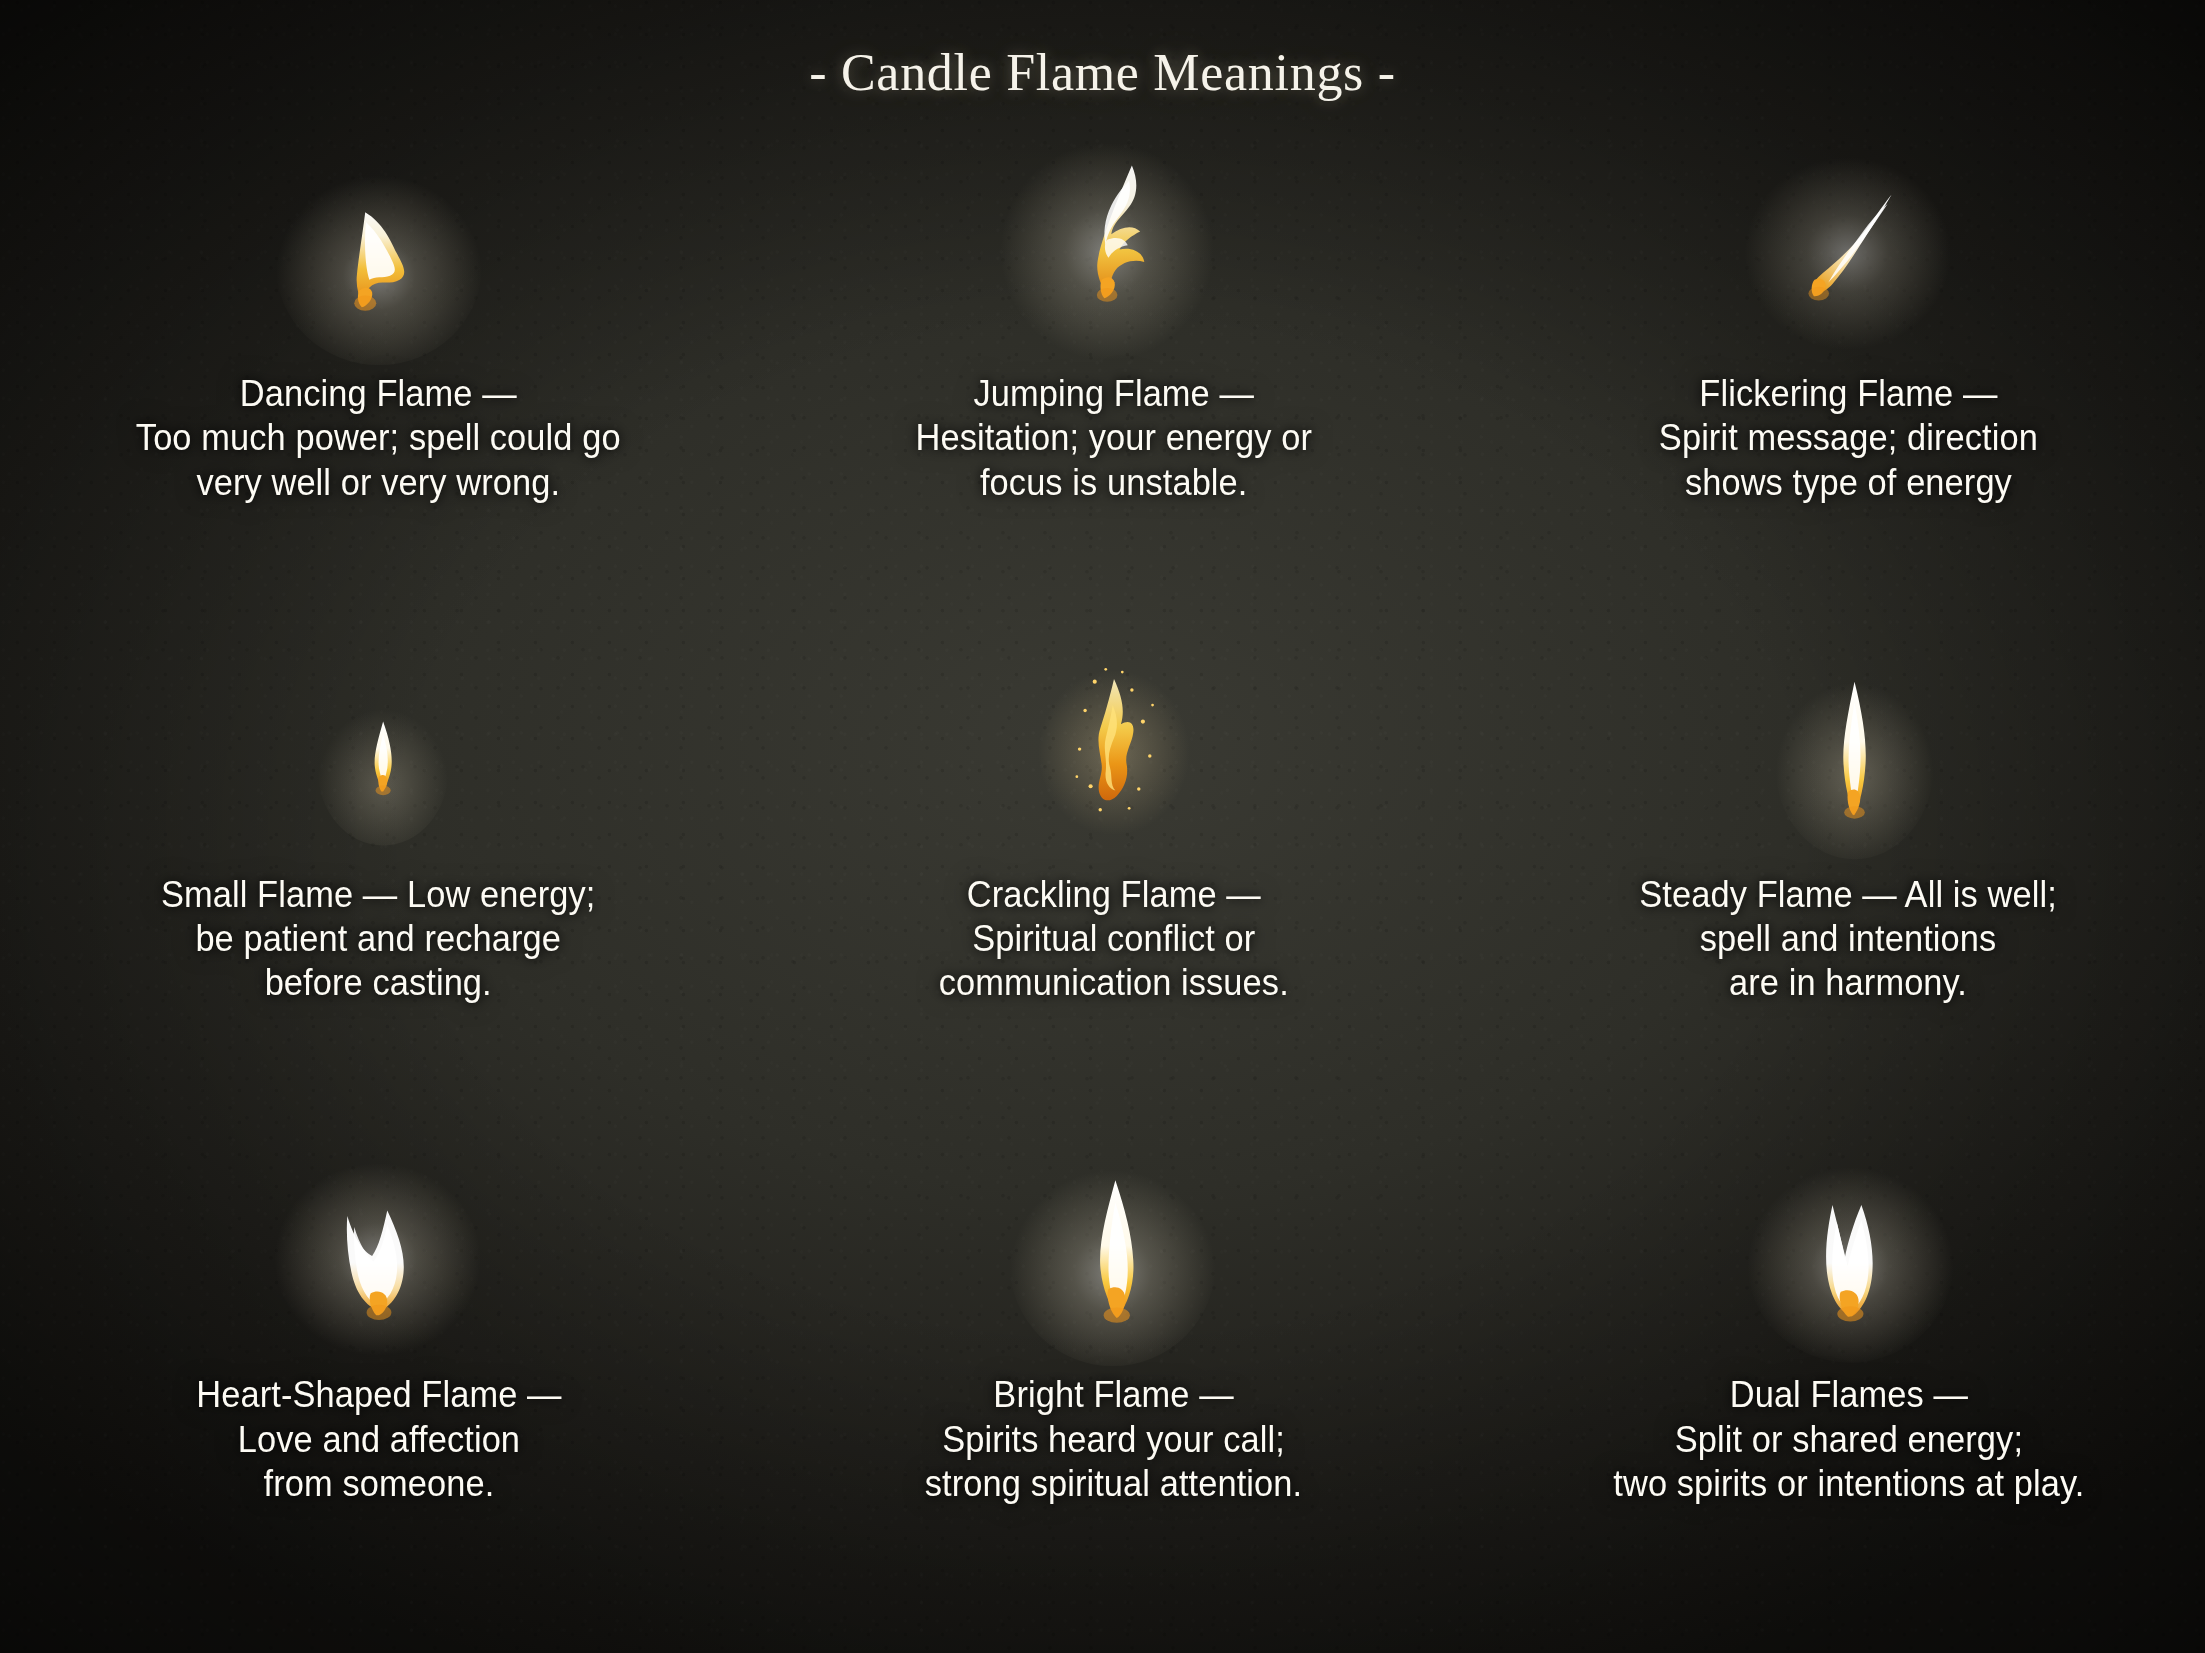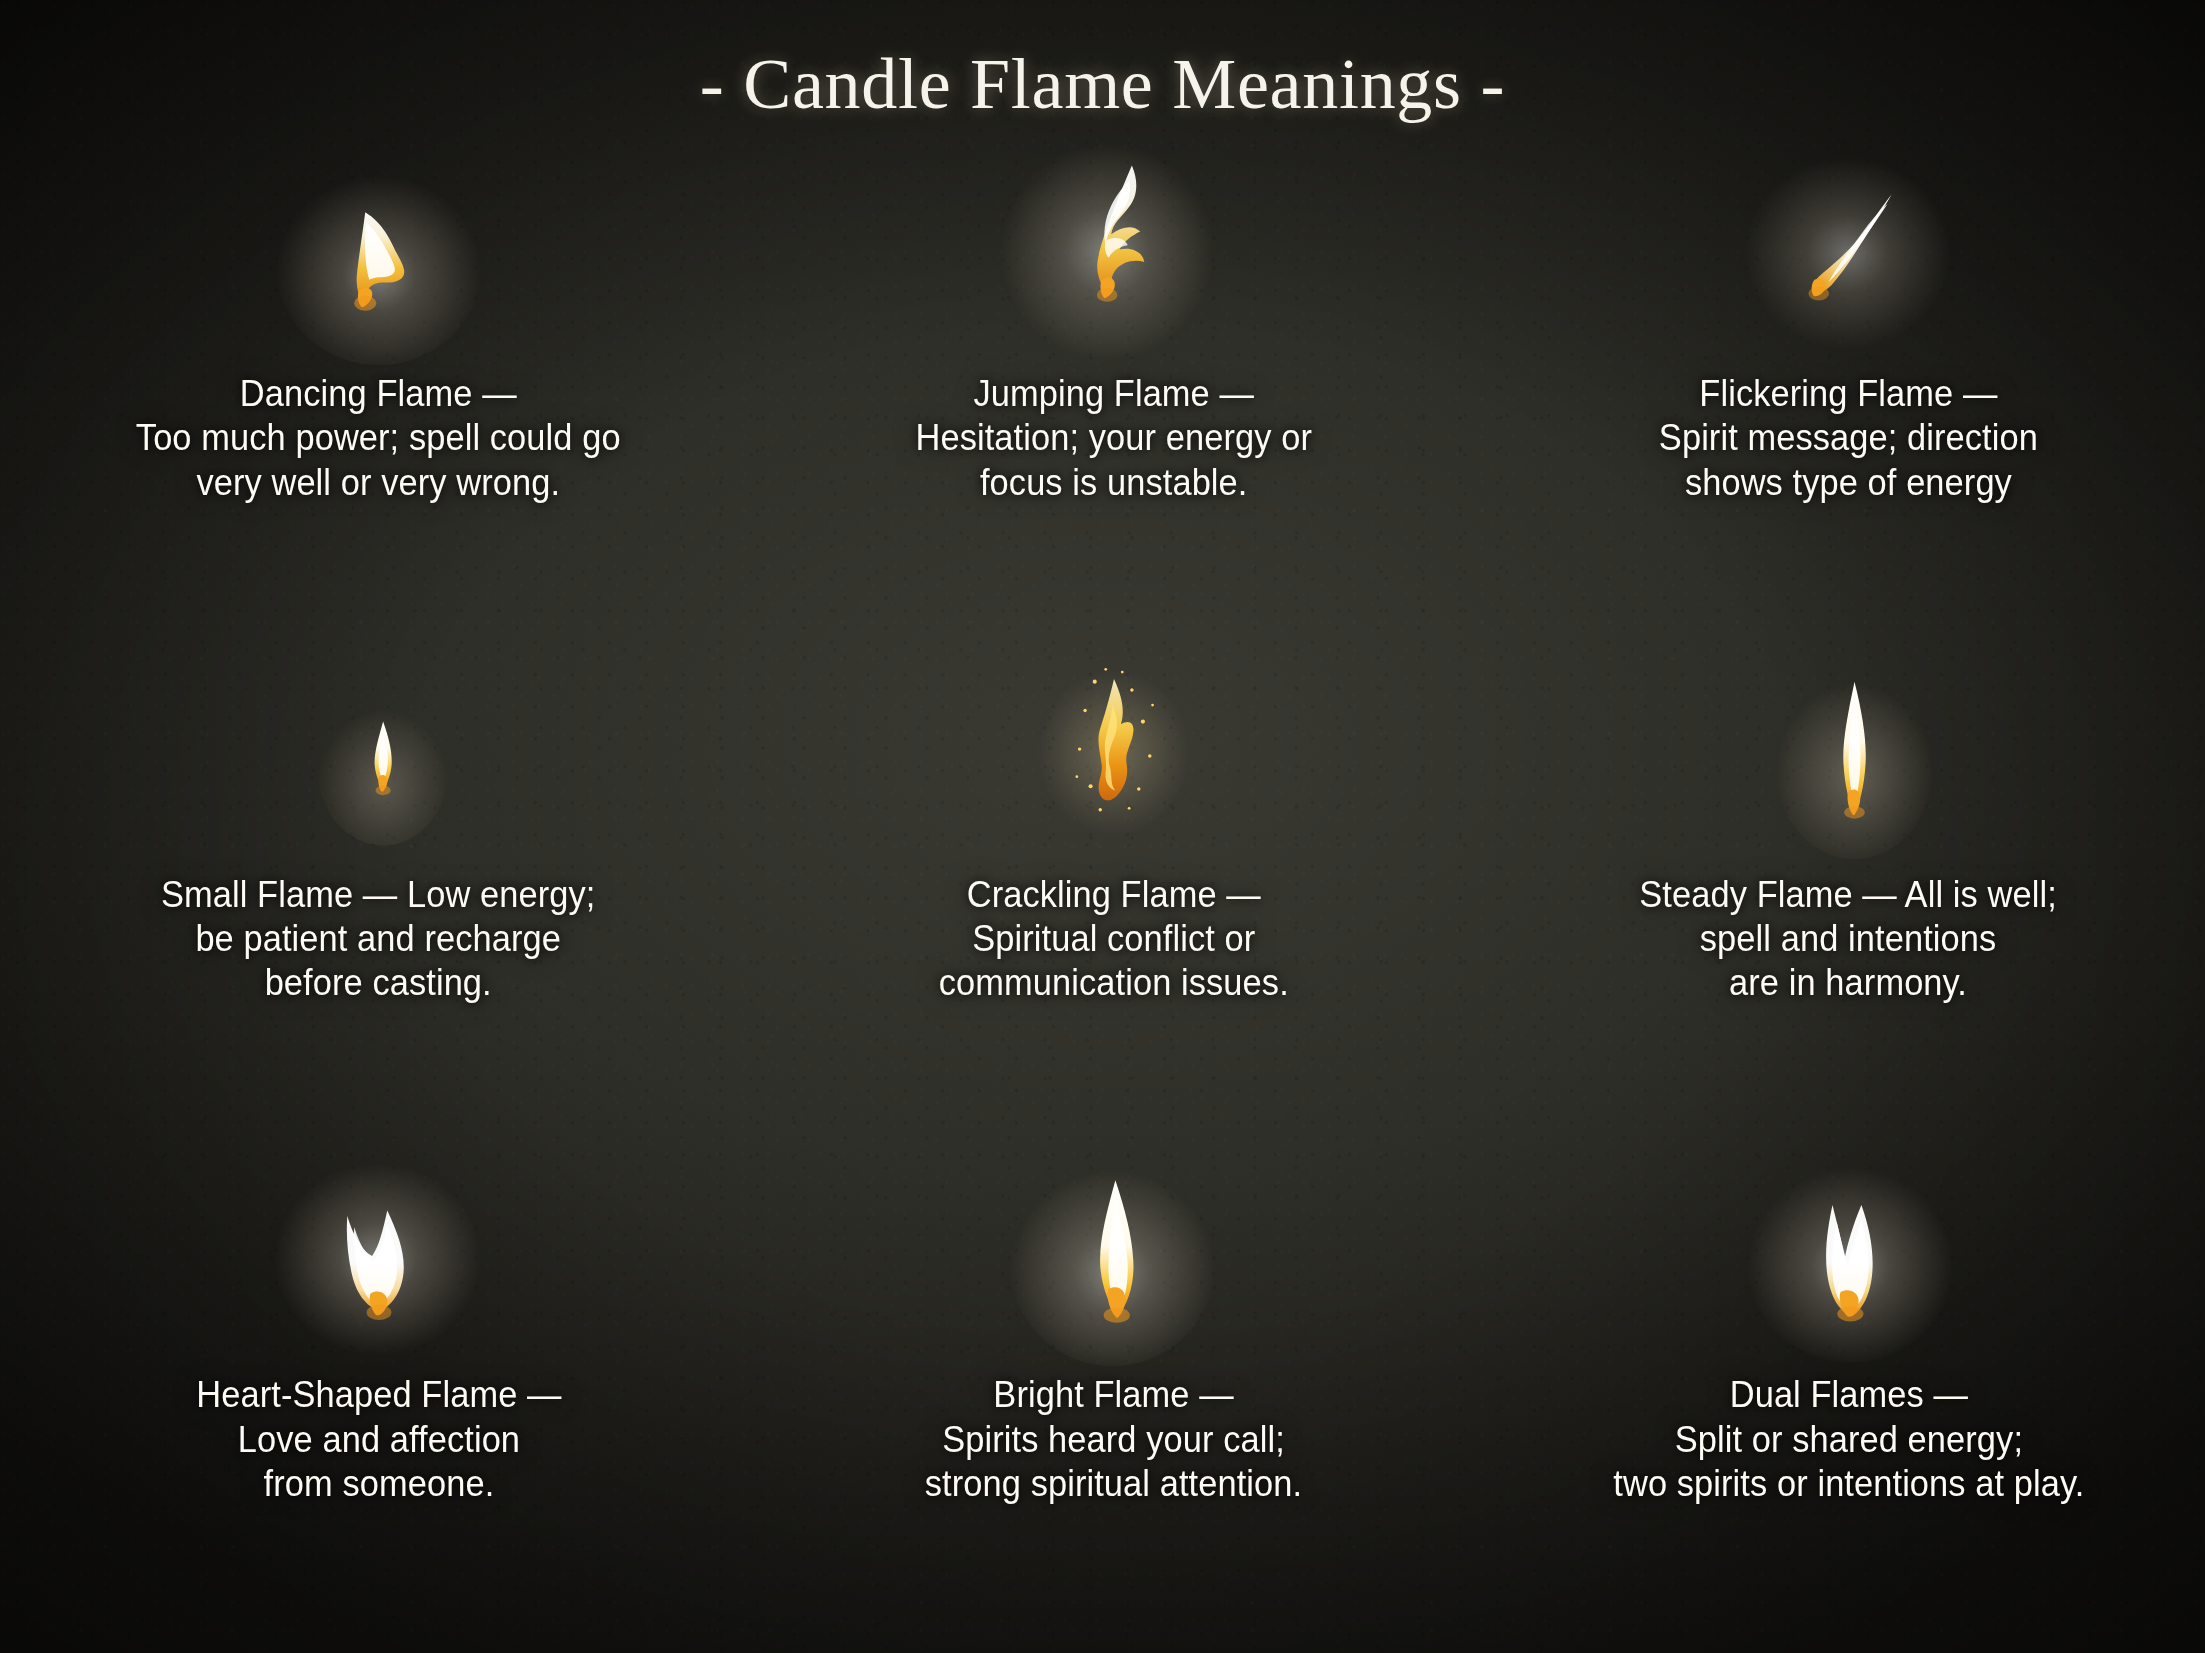--- a/index.html
+++ b/index.html
@@ -38,21 +38,21 @@
     background: radial-gradient(ellipse 78% 75% at 50% 50%, rgba(0,0,0,0) 40%, rgba(0,0,0,0.45) 85%, rgba(0,0,0,0.72) 100%);
   }
 
   .title {
     position: absolute;
     top: 43px;
     left: 0;
     width: 100%;
     text-align: center;
     font-family: "Liberation Serif", serif;
-    font-size: 72px;
+    font-size: 52px;
     color: #f6f3ea;
     letter-spacing: 0.7px;
     text-shadow: 0 0 15px rgba(255,245,210,0.28), 0 0 41px rgba(255,235,190,0.12);
     z-index: 6;
   }
 
   .grid {
     position: absolute;
     top: 138px;
     left: 11px;

